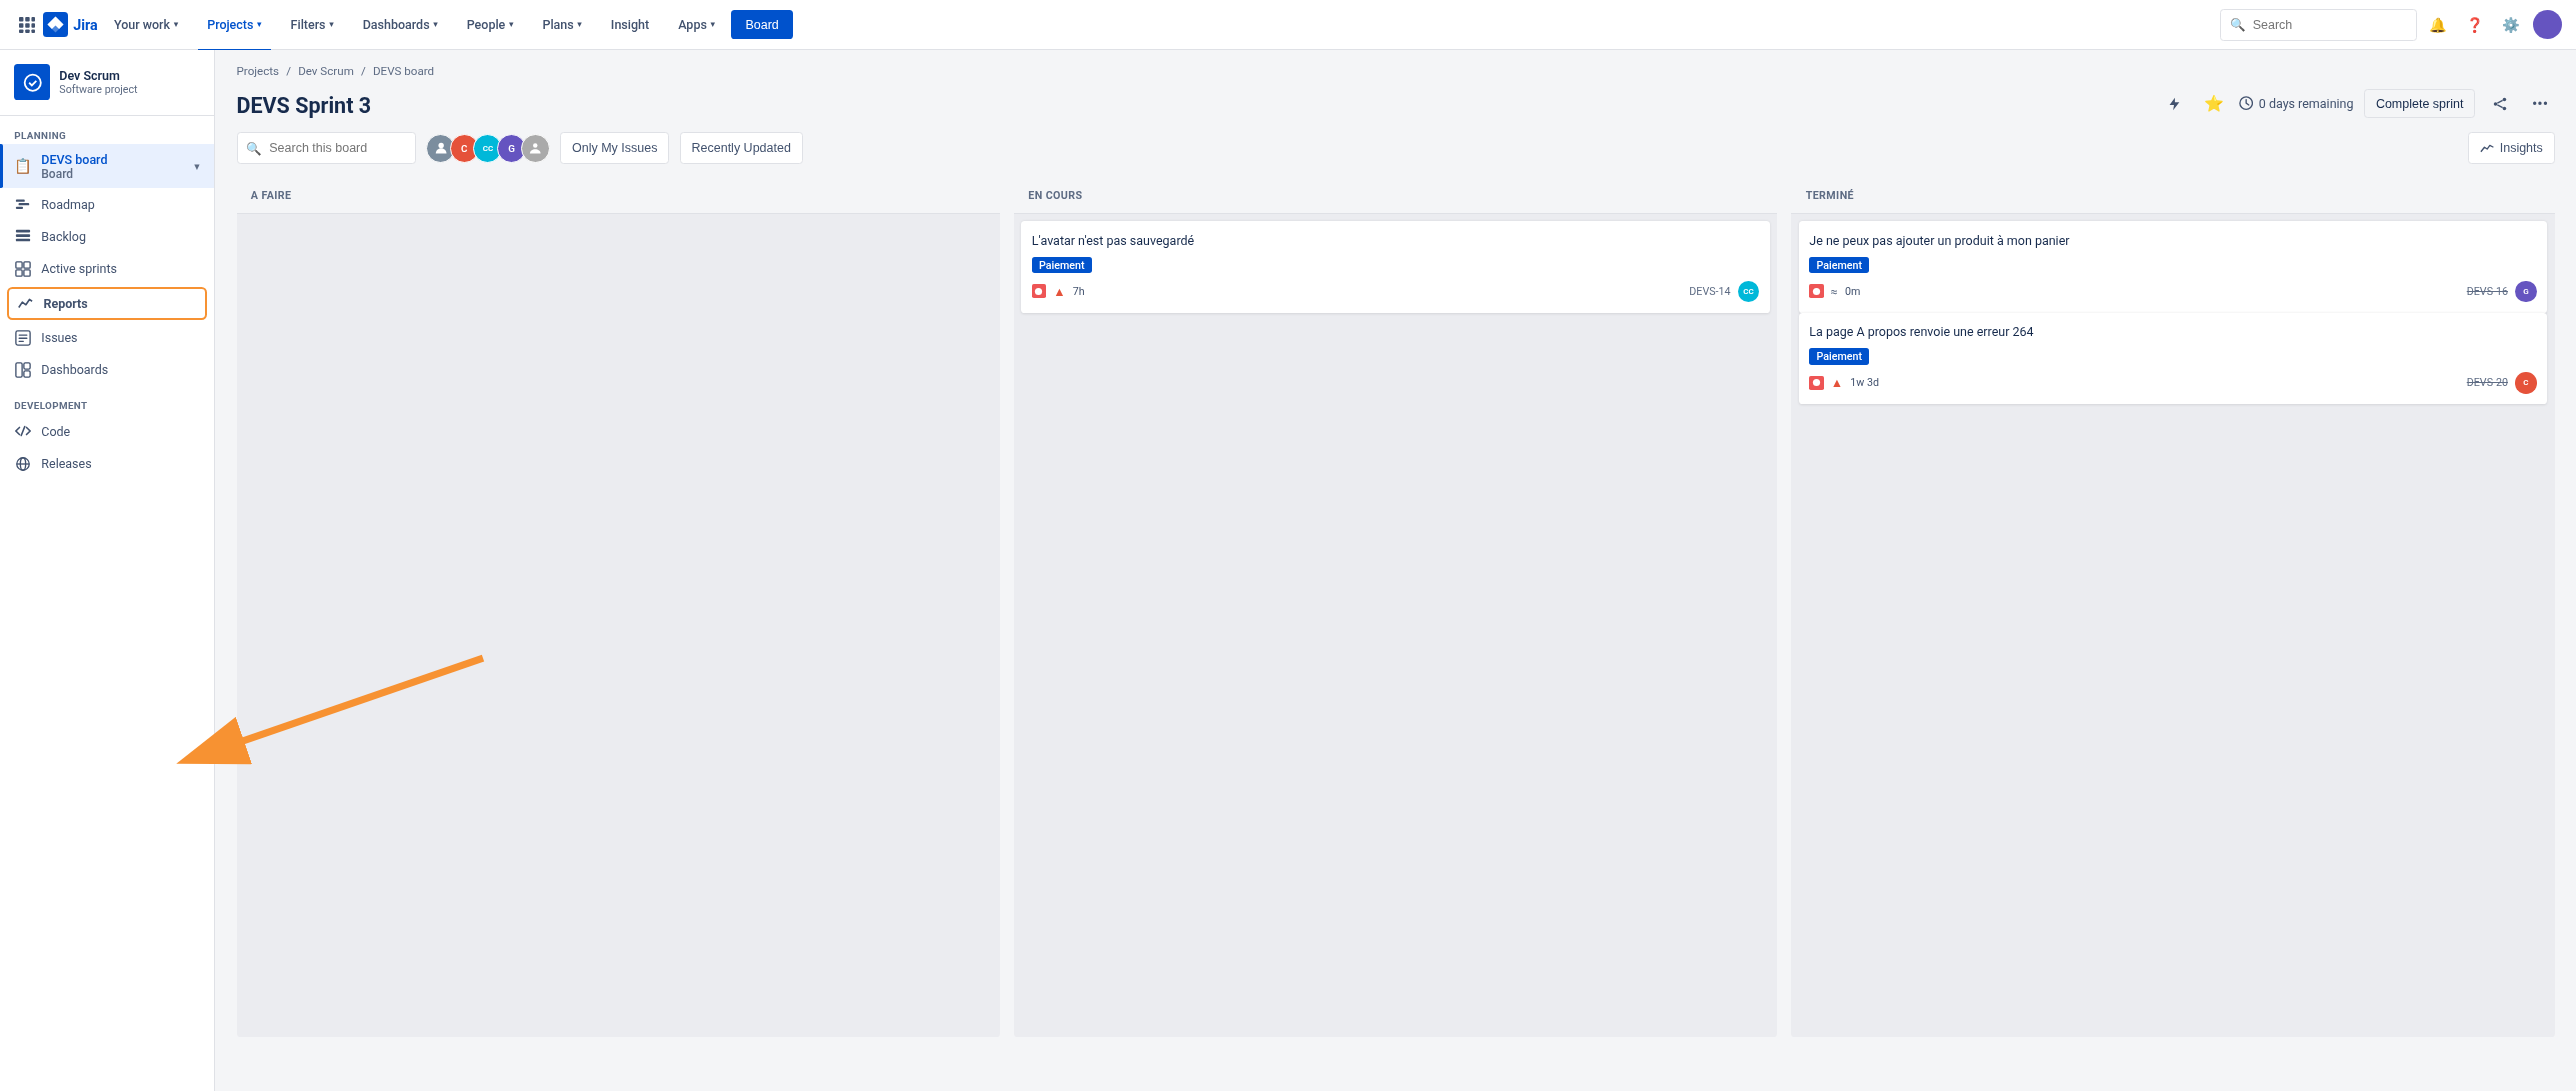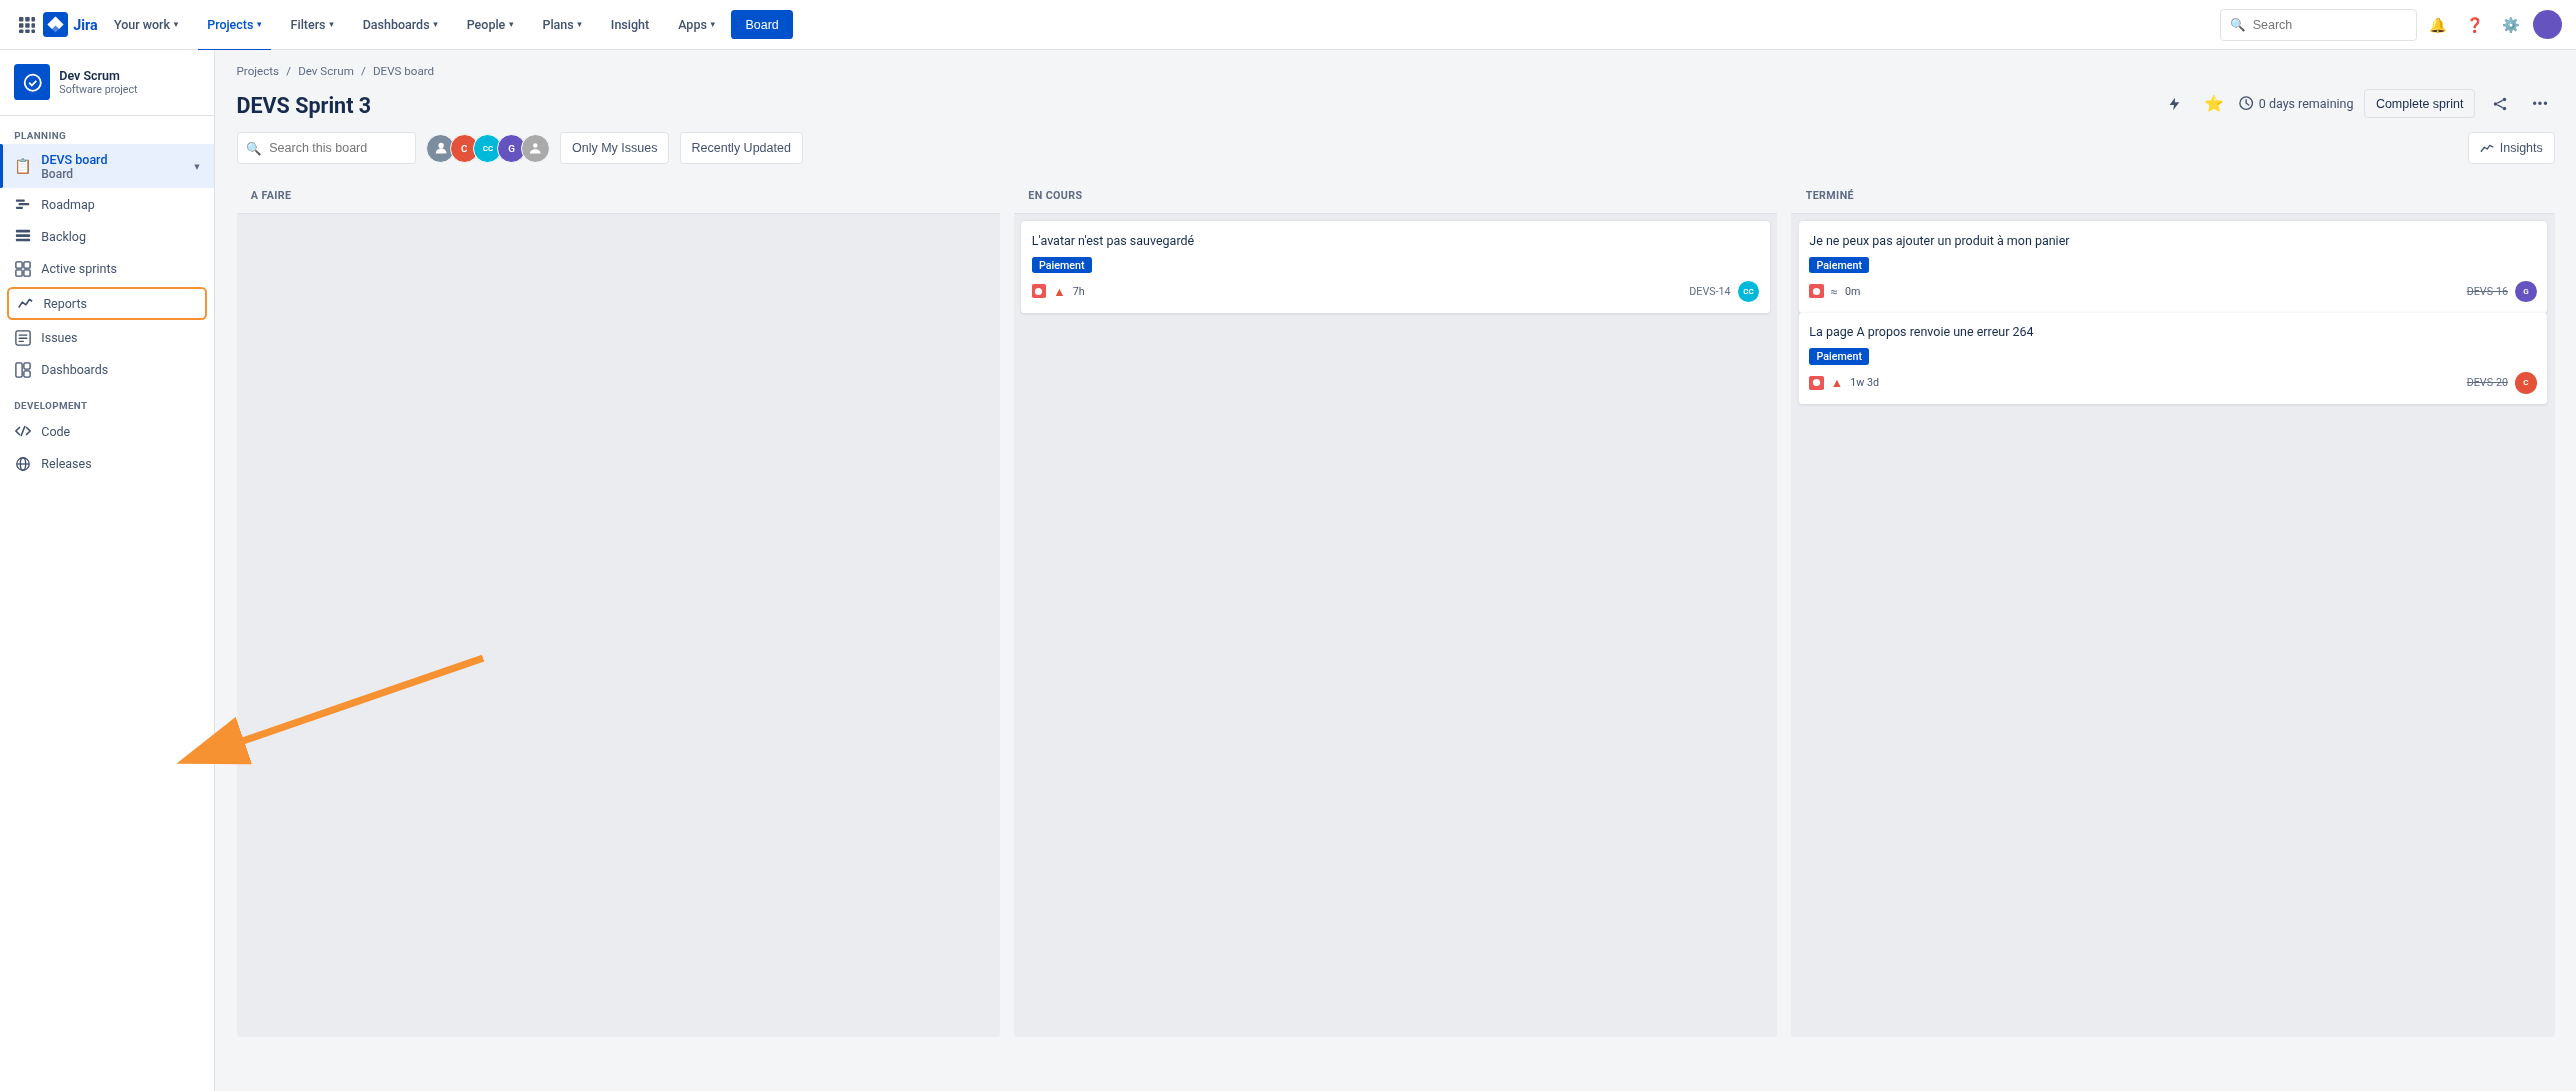--- a/index.html
+++ b/index.html
@@ -277,21 +277,21 @@
         <svg width="16" height="16" viewBox="0 0 18 18" fill="#42526e">
           <rect x="1" y="1" width="7" height="7" rx="1" fill="none" stroke="#42526e" stroke-width="1.5"></rect>
           <rect x="10" y="1" width="7" height="7" rx="1" fill="none" stroke="#42526e" stroke-width="1.5"></rect>
           <rect x="1" y="10" width="7" height="7" rx="1" fill="none" stroke="#42526e" stroke-width="1.5"></rect>
           <rect x="10" y="10" width="7" height="7" rx="1" fill="none" stroke="#42526e" stroke-width="1.5"></rect>
         </svg>
       </span>
       <span class="sidebar-item-label">Active sprints</span>
     </div>
 
-    <div class="sidebar-item highlighted" style="border: 2.2px solid #f79232; border-radius:5.4px; margin: 1.8px 7.2px; background:#fff;">
+    <div class="sidebar-item highlighted" style="border: 2.2px solid #f79232; border-radius:5.4px; margin: 1.8px 7.2px; background:#fff;font-weight:bold;">
       <span class="sidebar-item-icon">
         <svg width="16" height="16" viewBox="0 0 18 18" fill="#42526e">
           <polyline points="2,14 6,8 10,11 14,5 17,7" stroke="#42526e" stroke-width="1.8" fill="none" stroke-linejoin="round"></polyline>
         </svg>
       </span>
       <span class="sidebar-item-label">Reports</span>
     </div>
     <div class="sidebar-item">
       <span class="sidebar-item-icon">
         <svg width="16" height="16" viewBox="0 0 18 18" fill="#42526e">

